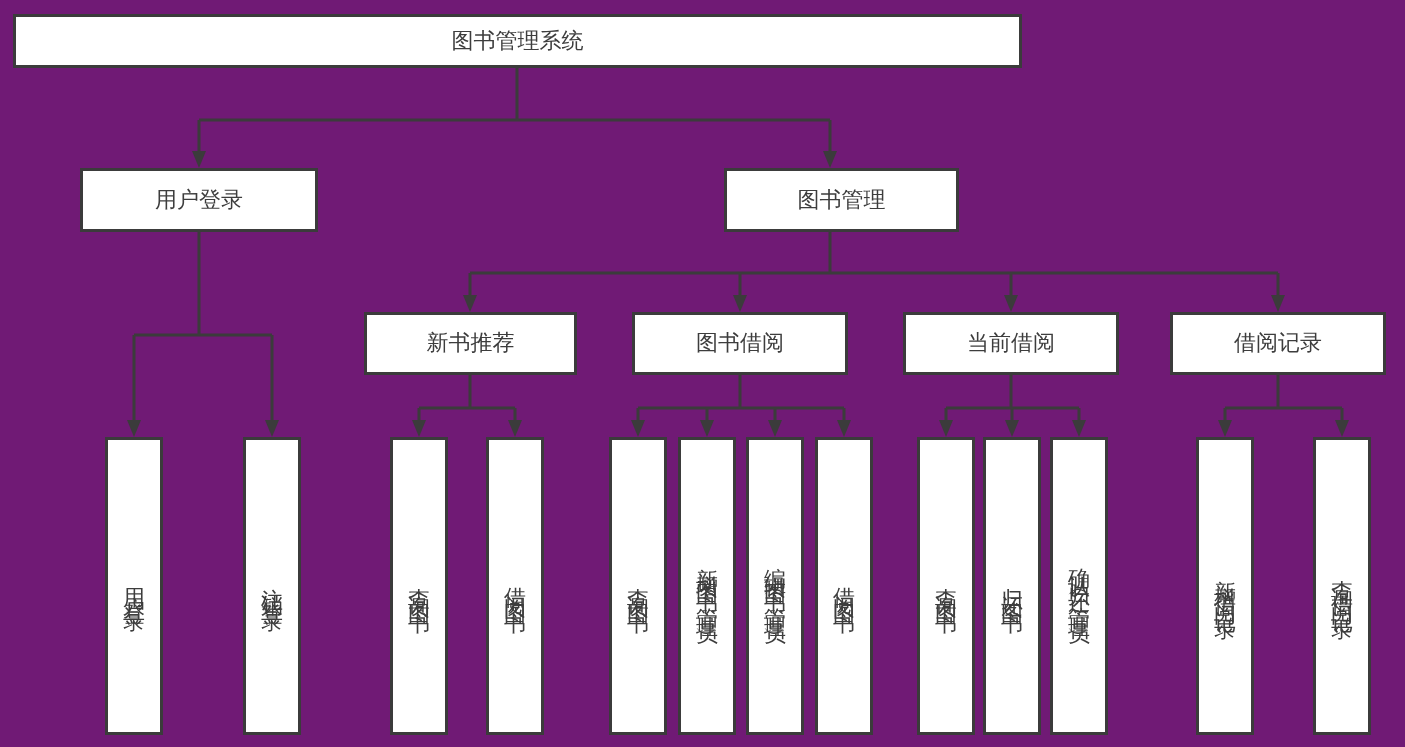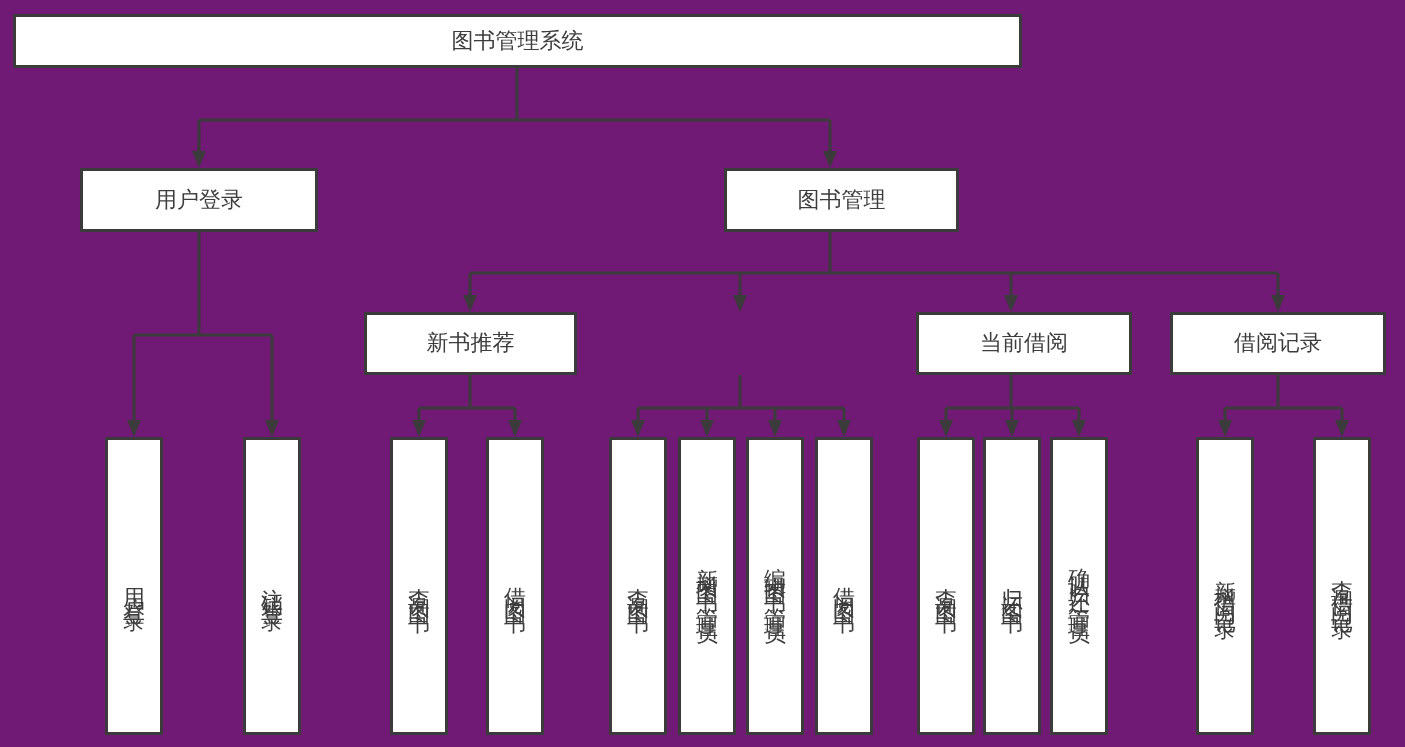--- a/index.html
+++ b/index.html
@@ -91,21 +91,22 @@
       <polygon points="1335,420 1349,420 1342,437"></polygon>
     </g>
   </svg>
 
   <div class="box" style="left:13px; top:14px; width:1009px; height:54px;">图书管理系统</div>
 
   <div class="box" style="left:80px; top:168px; width:238px; height:64px;">用户登录</div>
   <div class="box" style="left:712px; top:168px; width:235px; height:64px;margin-left:12px;">图书管理</div>
 
   <div class="box lvl3" style="left:364px; width:213px;">新书推荐</div>
-  <div class="box lvl3" style="left:903px; width:216px;margin-left:13px;">当前借阅</div>
+  <div class="box lvl3" style="left:632px; width:216px;">图书借阅</div>
+  <div class="box lvl3" style="left:903px; width:216px;">当前借阅</div>
   <div class="box lvl3" style="left:1170px; width:216px;">借阅记录</div>
 
   <div class="box vbox" style="left:105px;">用户登录</div>
   <div class="box vbox" style="left:243px;">注销登录</div>
 
   <div class="box vbox" style="left:390px;">查询图书</div>
   <div class="box vbox" style="left:486px;">借阅图书</div>
 
   <div class="box vbox" style="left:609px;">查询图书</div>
   <div class="box vbox" style="left:678px;">新增图书（管理员）</div>

